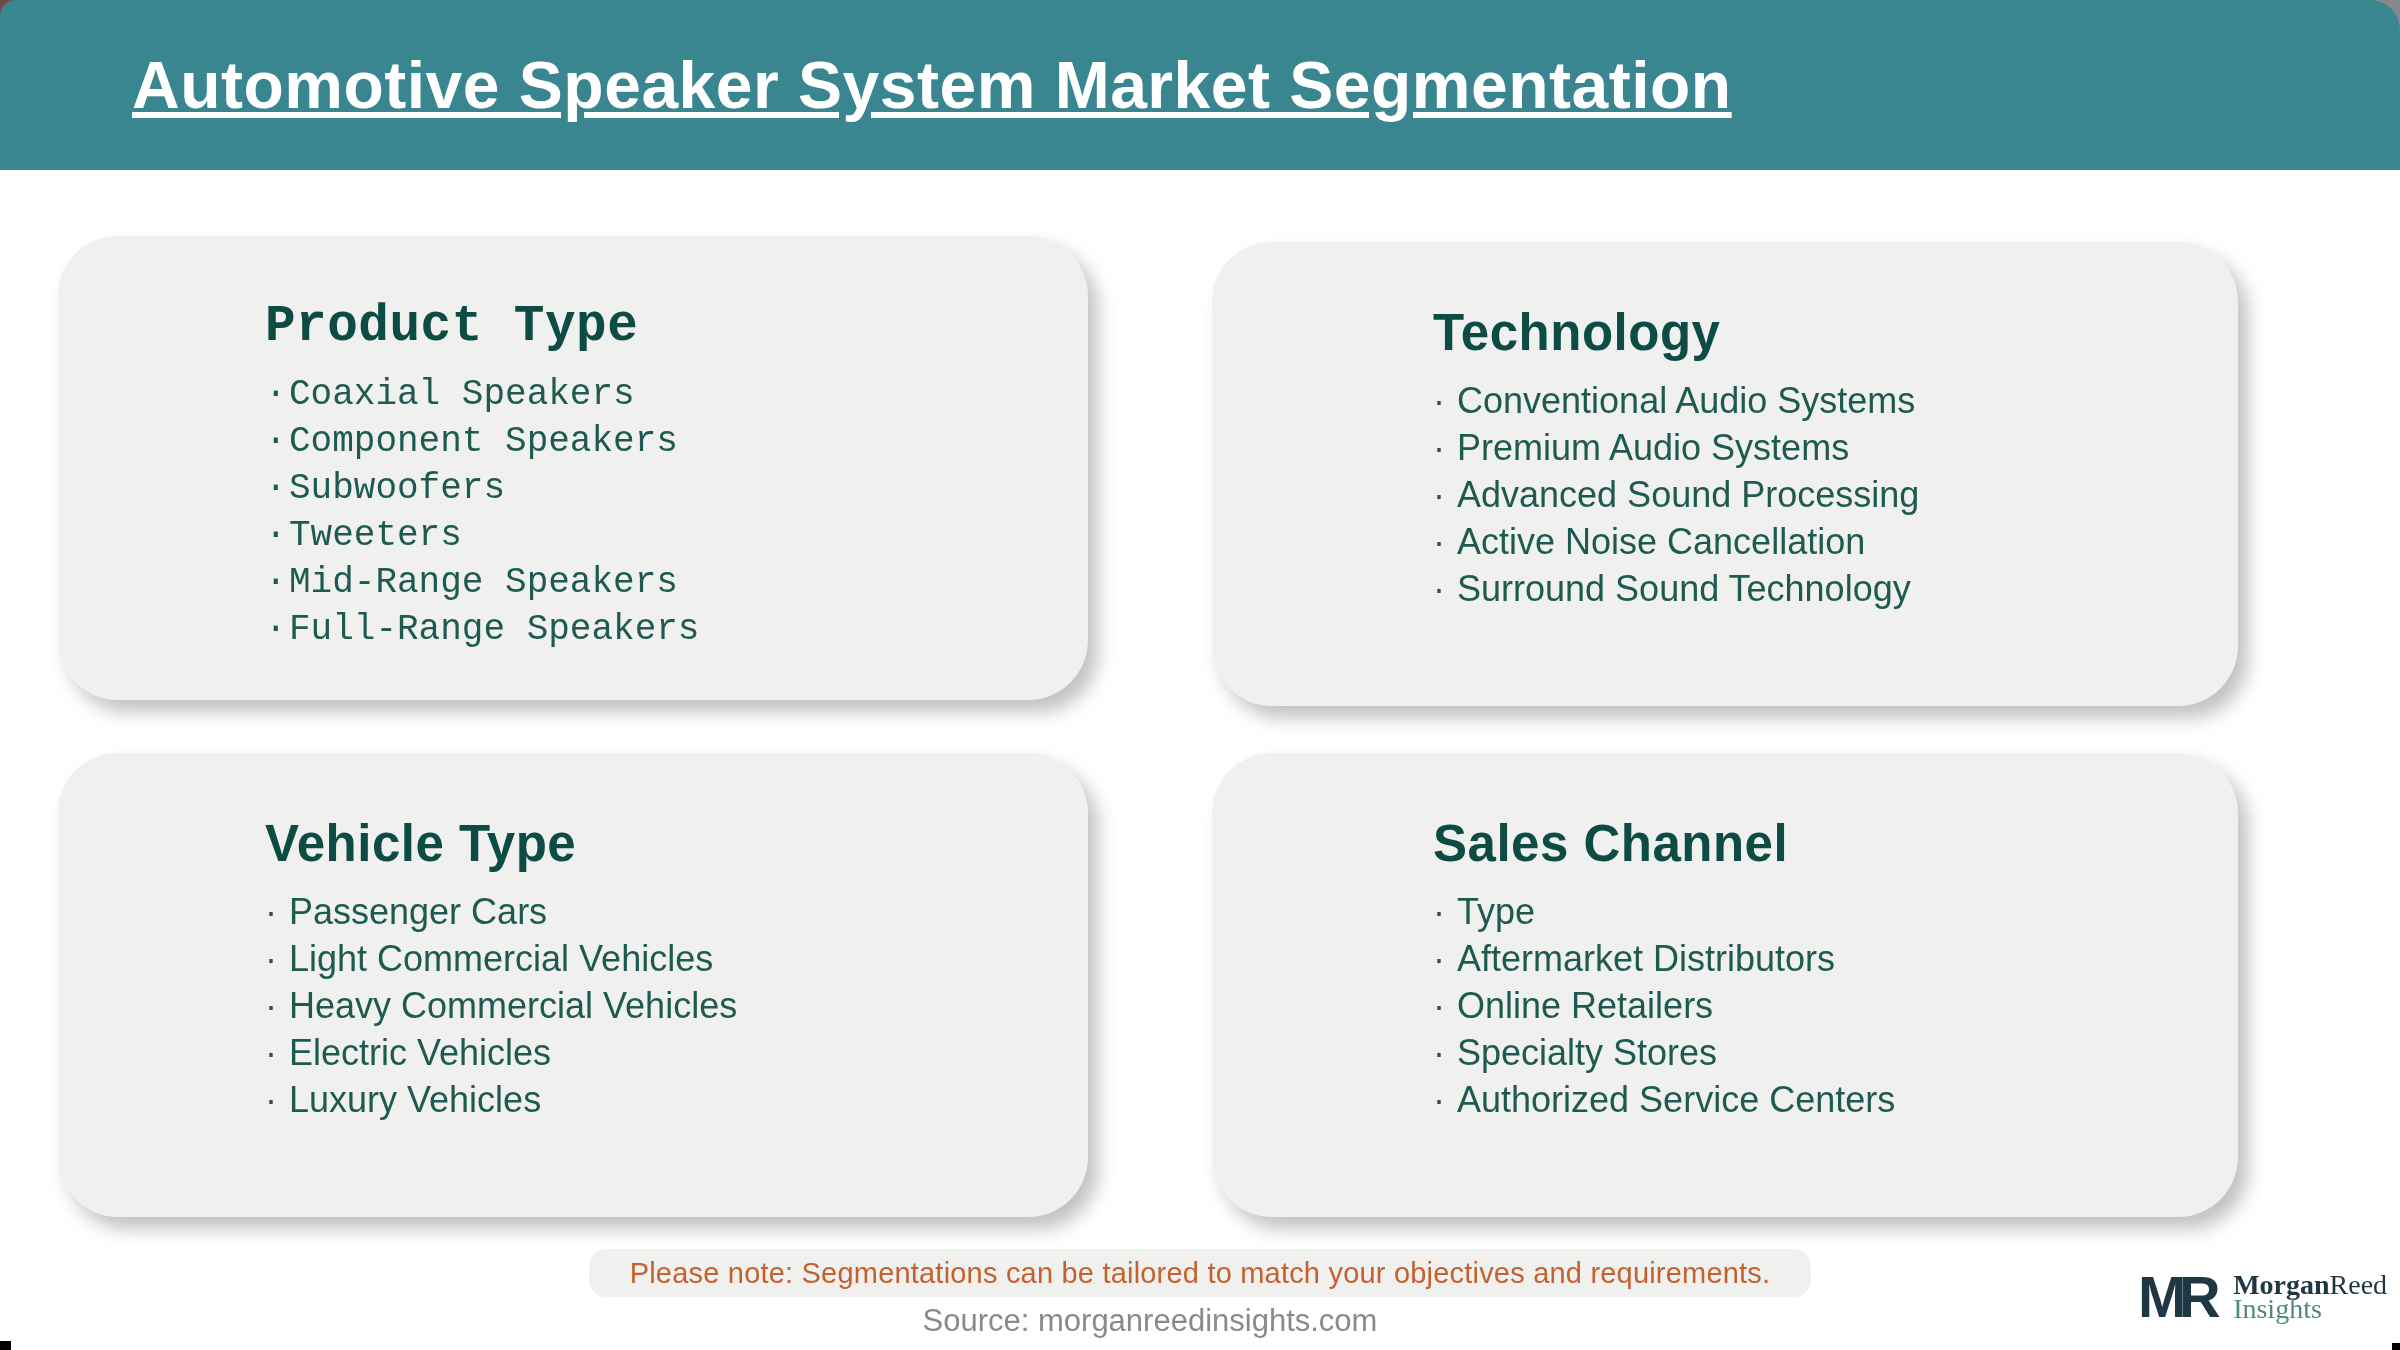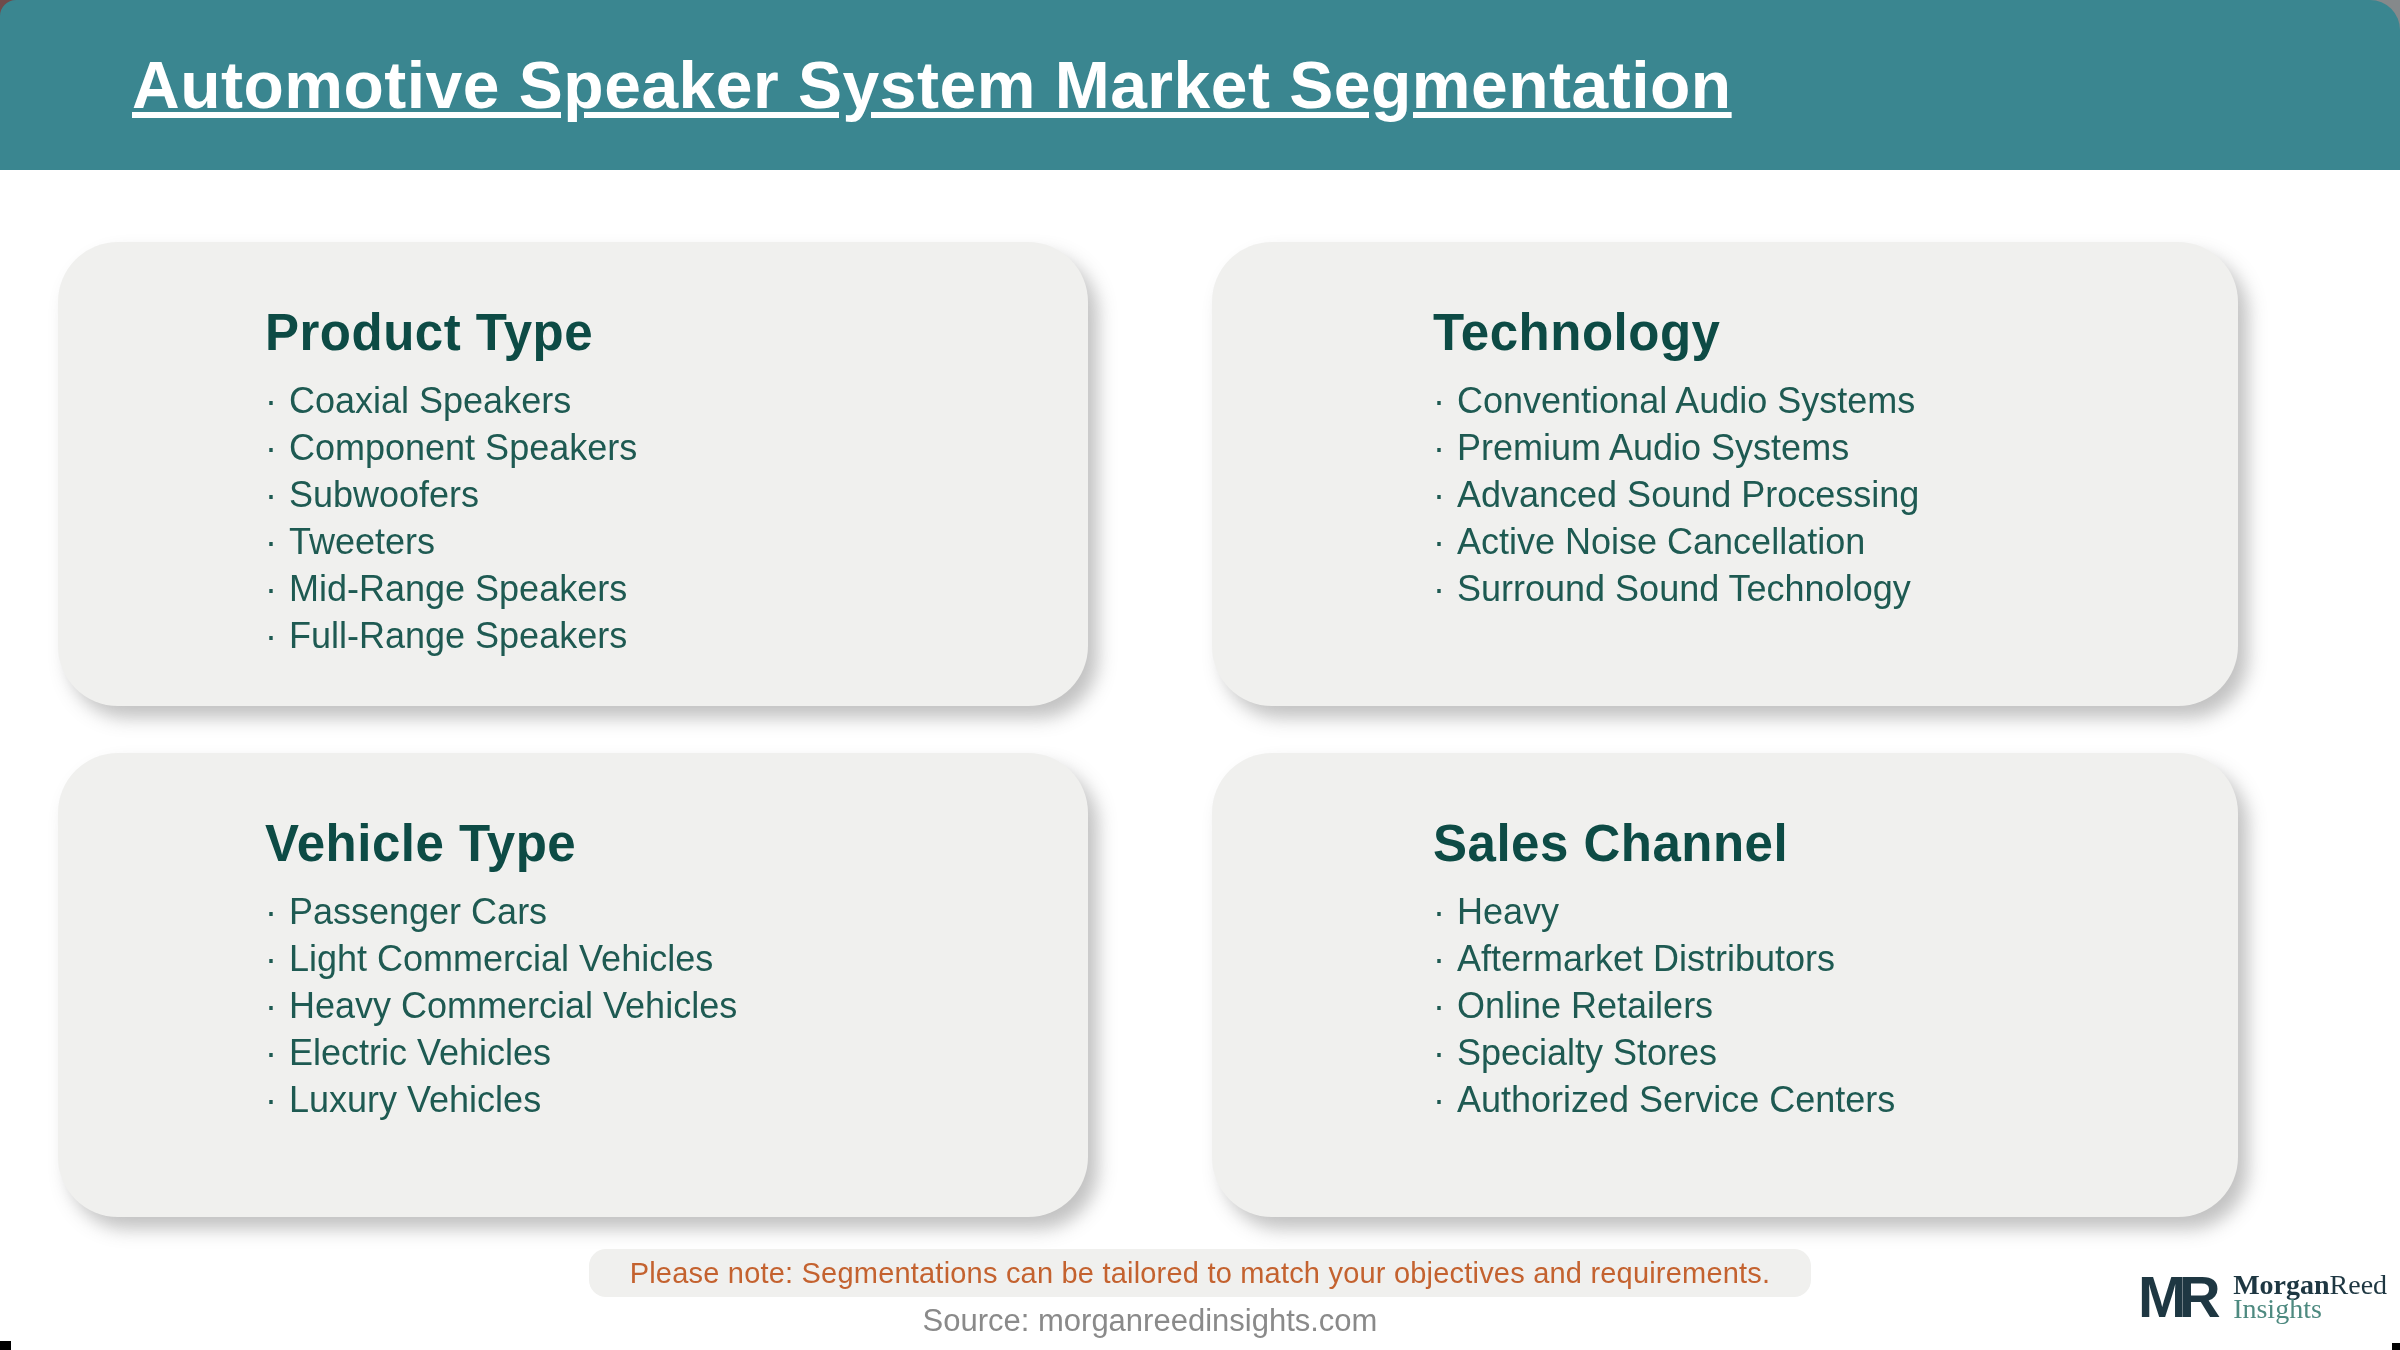--- a/index.html
+++ b/index.html
@@ -31,21 +31,21 @@
     display:flex;align-items:center;padding-left:132px;
   }
   header.banner h1{
     color:#ffffff;font-size:66px;font-weight:700;letter-spacing:.5px;line-height:1;text-decoration:underline;
   }
 
   .card{
     position:absolute;background:var(--card-bg);border-radius:60px;
     box-shadow:10px 12px 18px rgba(95,95,95,.38);
   }
-  .card-1{left:58px;top:242px;width:1030px;height:464px;padding:63px 60px 0 207px;}
+  .card-1{left:58px;top:236px;width:1030px;height:464px;padding:63px 60px 0 207px;font-family:Liberation Mono, monospace;}
   .card-2{left:1212px;top:242px;width:1026px;height:464px;padding:63px 40px 0 221px;}
   .card-3{left:58px;top:753px;width:1030px;height:464px;padding:63px 40px 0 207px;}
   .card-4{left:1212px;top:753px;width:1026px;height:464px;padding:63px 59px 0 221px;}
 
   .card h2{
     color:var(--heading-color);font-size:51px;font-weight:700;line-height:1.1;
     margin-bottom:16px;letter-spacing:.5px;
   }
   .card ul{list-style:none;}
   .card li{
@@ -179,21 +179,21 @@
             <span>Luxury Vehicles</span>
           </li>
         </ul>
     </section>
 
     <section class="card card-4">
       <h2>Sales Channel</h2>
       <ul>
           <li>
             <span class="bullet">·</span>
-            <span>Heavy</span>
+            <span>Type</span>
           </li>
           <li>
             <span class="bullet">·</span>
             <span>Aftermarket Distributors</span>
           </li>
           <li>
             <span class="bullet">·</span>
             <span>Online Retailers</span>
           </li>
           <li>

